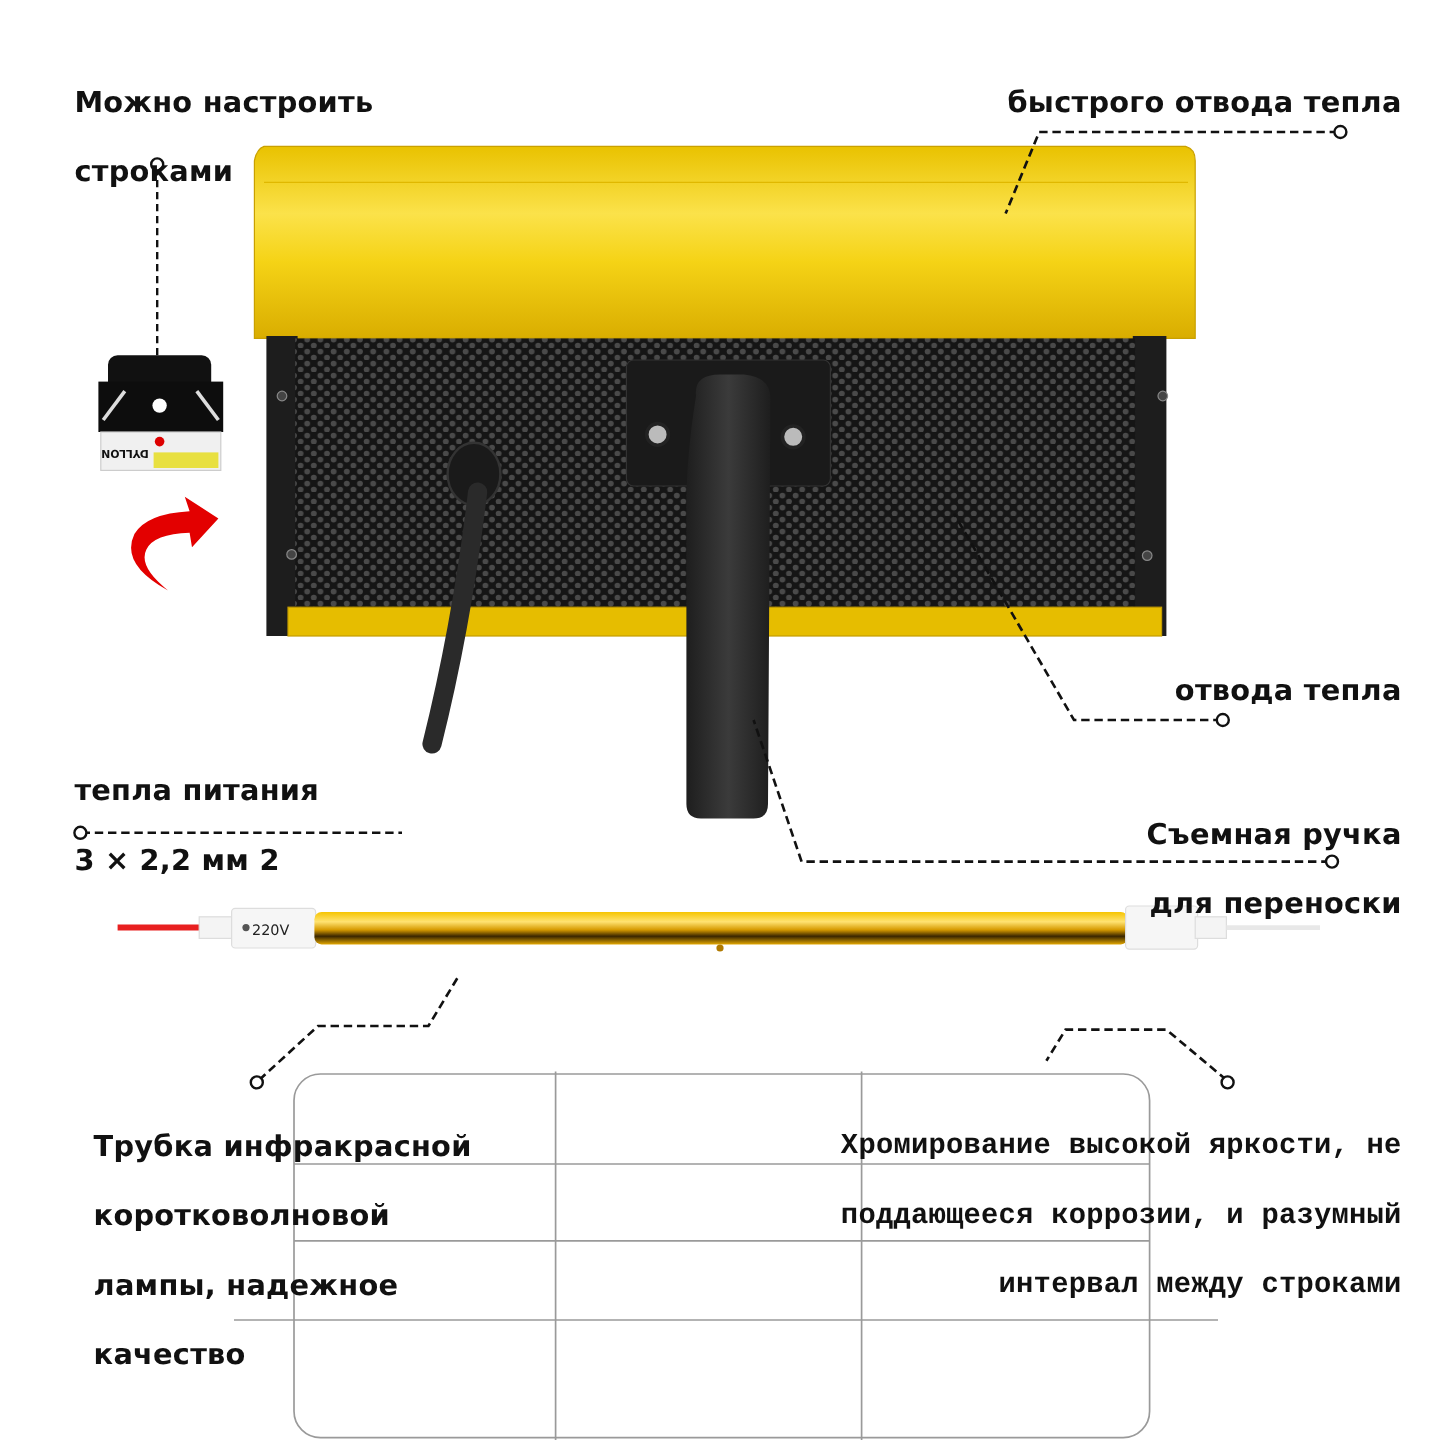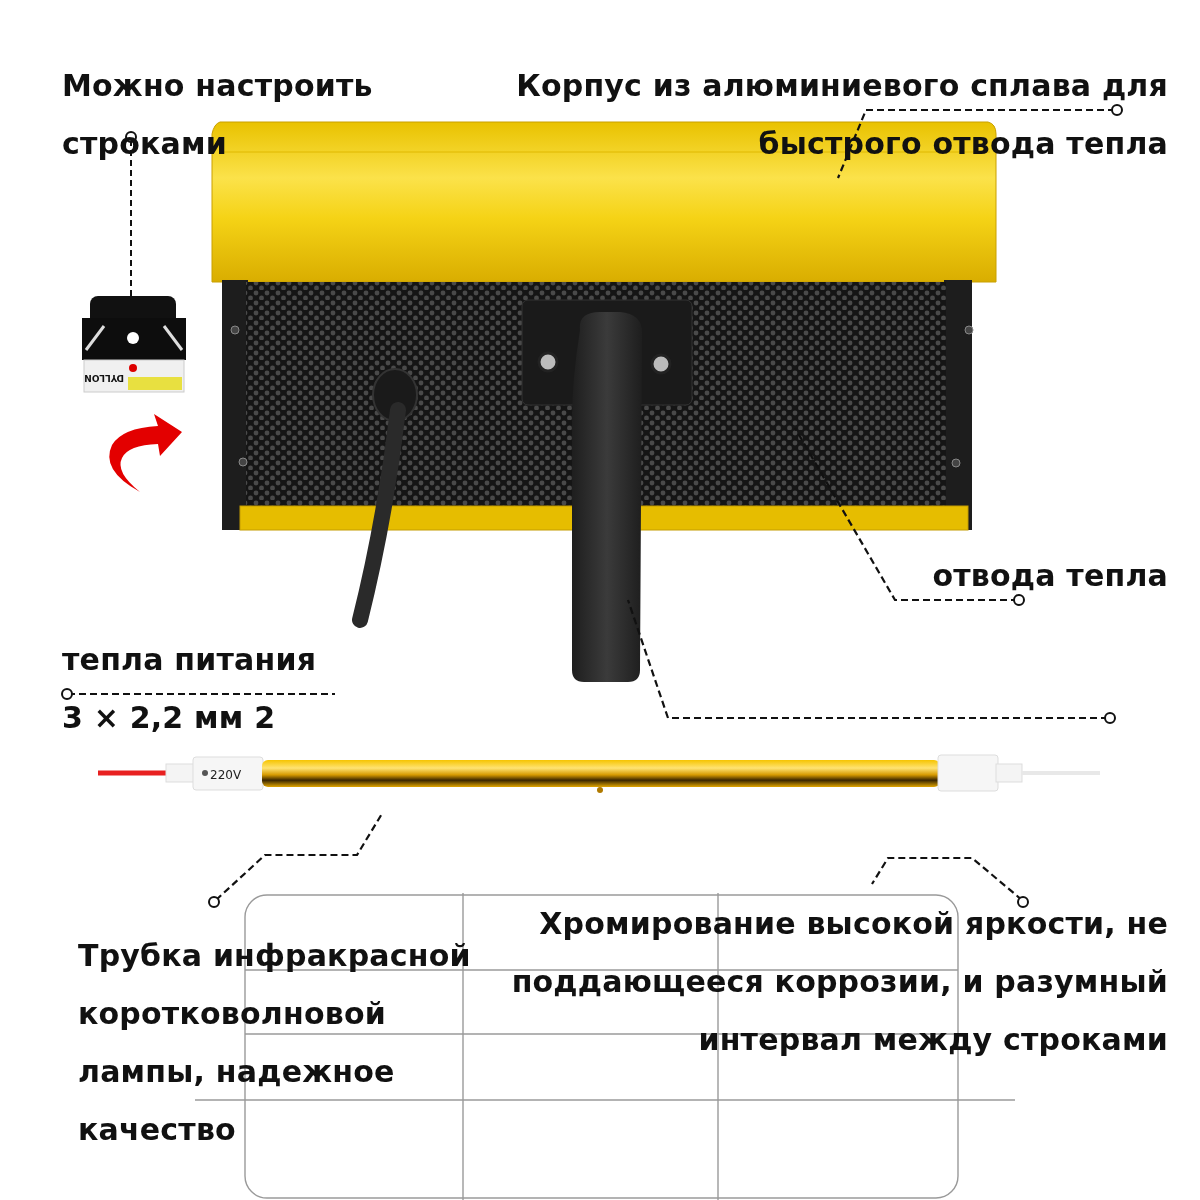--- a/index.html
+++ b/index.html
@@ -1,18 +1,18 @@
 <!DOCTYPE html>
 <html><head>
 <meta charset="utf-8">
 <style>
   html, body { margin:0; padding:0; background:#ffffff; }
   body { width:1200px; height:1200px; position:relative; overflow:hidden;
          font-family:"DejaVu Sans","Liberation Sans",sans-serif; color:#111; }
-  .label { position:absolute; font-weight:bold; font-size:30px; line-height:29px; letter-spacing:0.2px; white-space:pre-line; }
+  .label { position:absolute; font-weight:bold; font-size:24px; line-height:29px; letter-spacing:0.2px; white-space:pre-line; }
   .right { text-align:right; }
   svg.overlay { position:absolute; left:0; top:0; }
 </style>
 </head>
 <body>
 
 <svg class="overlay" width="1200" height="1200" viewBox="0 0 1200 1200">
   <defs>
     <linearGradient id="yellowTop" x1="0" y1="0" x2="0" y2="1">
       <stop offset="0" stop-color="#e9c200"></stop>
@@ -131,40 +131,41 @@
     <circle cx="1023" cy="902" r="5"></circle>
   </g>
 </svg>
 
 <div class="label" style="left:62px; top:42px;">
   <div>Можно настроить</div>
   <div>строками</div>
 </div>
 
 <div class="label right" style="right:32px; top:42px;">
-  <div>Корпус из алюминиевого сплава для</div>
   <div>быстрого отвода тепла</div>
 </div>
 
 <div class="label right" style="right:32px; top:532px;">
   <div>отвода тепла</div>
 </div>
 
 <div class="label" style="left:62px; top:616px;">
   <div>тепла питания</div>
   <div>3 × 2,2 мм 2</div>
 </div>
 
 <div class="label right" style="right:32px; top:652px;">
+  <div>Съемная ручка</div>
+  <div>для переноски</div>
 </div>
 
 <div class="label" style="left:78px; top:912px;">
   <div>Трубка инфракрасной</div>
   <div>коротковолновой</div>
   <div>лампы, надежное</div>
   <div>качество</div>
 </div>
 
-<div class="label right" style="right:32px; top:880px;">
+<div class="label right" style="right:32px; top:912px;font-family:Liberation Mono, monospace;">
   <div>Хромирование высокой яркости, не</div>
   <div>поддающееся коррозии, и разумный</div>
   <div>интервал между строками</div>
 </div>
 
 </body></html>

